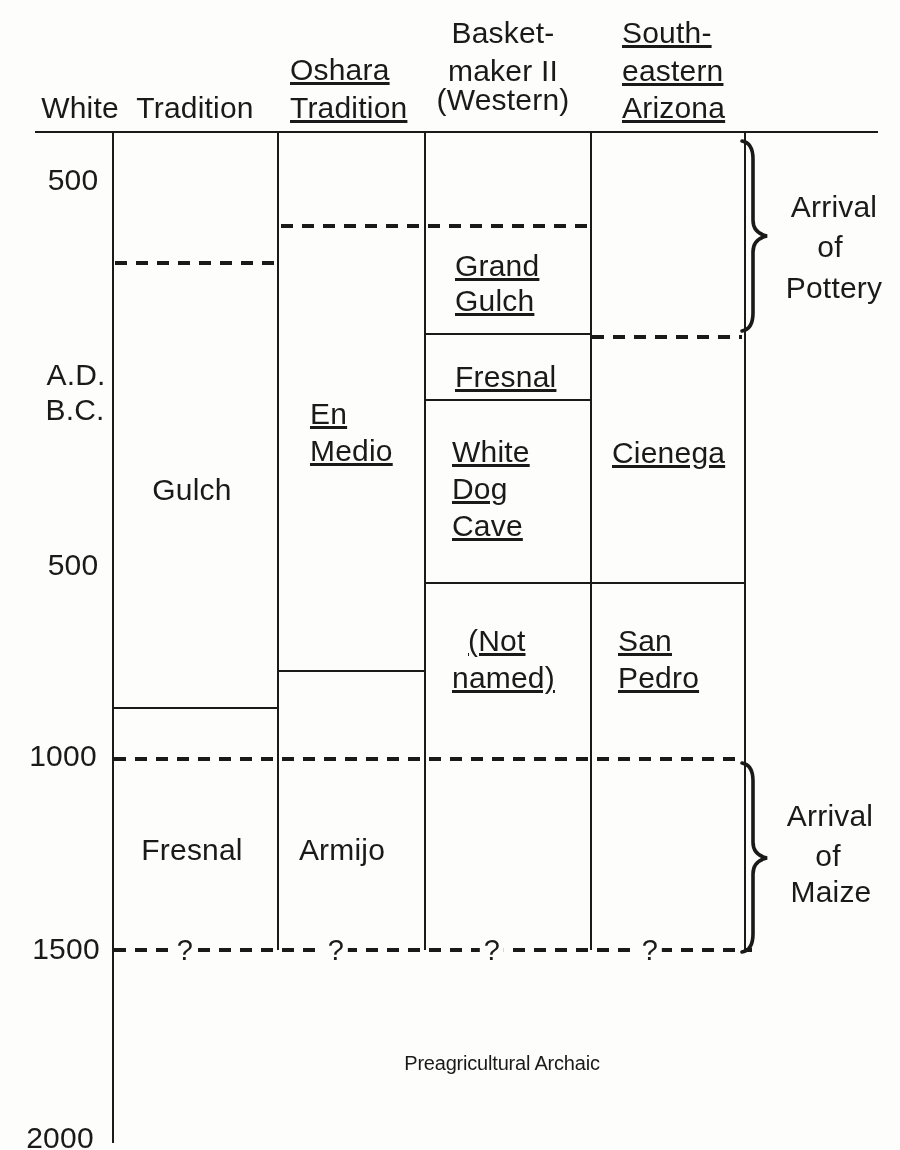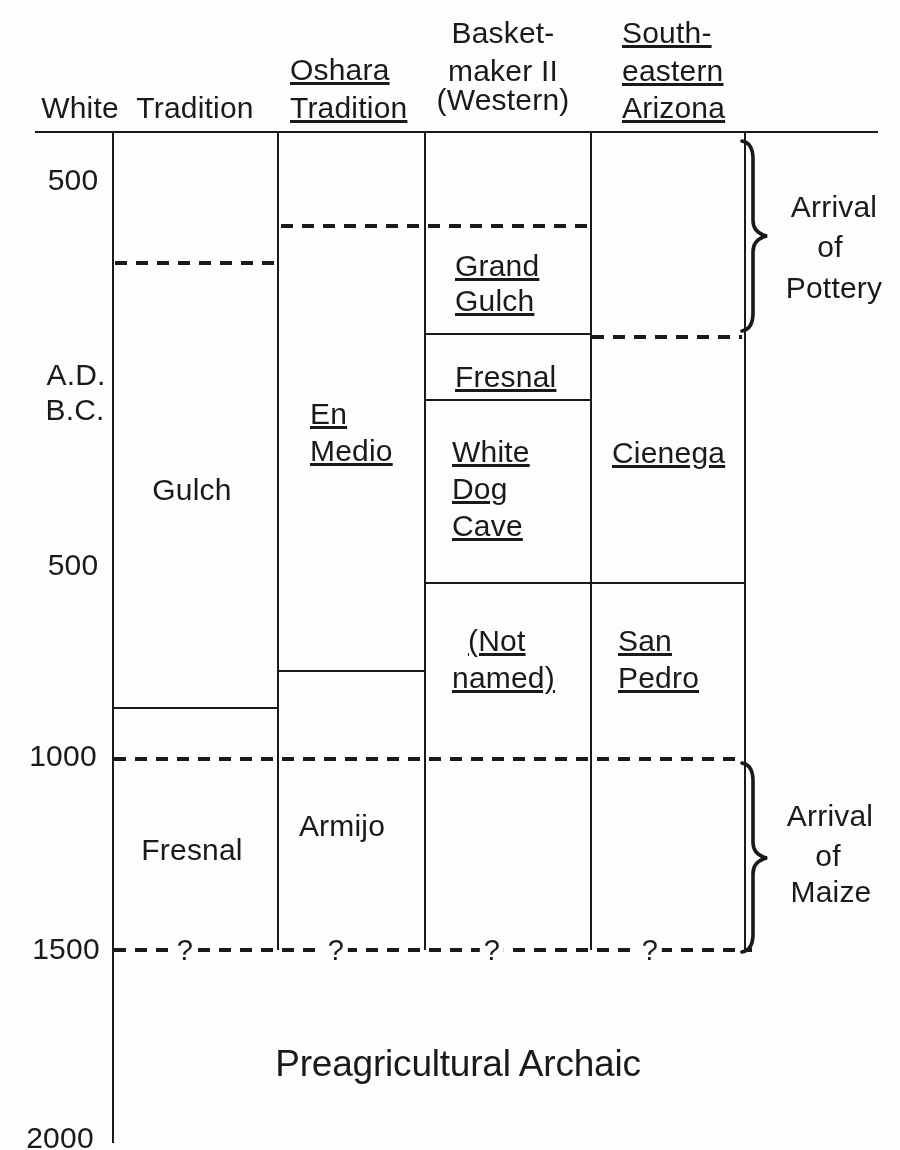--- a/index.html
+++ b/index.html
@@ -1,21 +1,21 @@
 <!DOCTYPE html>
 <html style="--ink: #1a1a1a; --paper: #fdfdfb;"><head>
 <meta charset="utf-8">
 <title>Chronology Chart</title>
 <style>
   html,body{margin:0;padding:0;background:#fdfdfb;}
   .canvas{position:relative;width:900px;height:1150px;background:var(--paper,#fdfdfb);
           font-family:"Liberation Sans","DejaVu Sans",sans-serif;color:var(--ink,#1a1a1a);overflow:hidden;}
   .t{position:absolute;font-size:30px;line-height:1;white-space:nowrap;transform:translate(-50%,-50%);letter-spacing:.2px;}
   .t.tl{transform:translateY(-50%);text-decoration:underline;}
-  .t.small{font-size:37px;letter-spacing:-.2px;}
+  .t.small{font-size:20px;letter-spacing:-.2px;margin-left:44px;}
   .hline{position:absolute;height:2px;background:var(--ink,#1a1a1a);}
   .vline{position:absolute;width:2px;background:var(--ink,#1a1a1a);}
   .dline{position:absolute;height:4px;z-index:1;
          background:repeating-linear-gradient(90deg,var(--ink,#1a1a1a) 0 12px,transparent 12px 21px);}
   .q{background:var(--paper,#fdfdfb);padding:0 4px;z-index:3;font-size:29px;}
   svg.braces{position:absolute;left:0;top:0;z-index:2;}
   svg.braces path{stroke:var(--ink,#1a1a1a);fill:none;stroke-width:3.6;stroke-linecap:round;}
 </style>
 </head>
 <body>
@@ -73,21 +73,21 @@
   <span class="t tl" style="left:455px;top:377px">Fresnal</span>
   <span class="t tl" style="left:452px;top:452px">White</span>
   <span class="t tl" style="left:452px;top:489px">Dog</span>
   <span class="t tl" style="left:452px;top:526px">Cave</span>
   <span class="t tl" style="left:612px;top:453px">Cienega</span>
   <span class="t tl" style="left:468px;top:641px">(Not</span>
   <span class="t tl" style="left:452px;top:678px">named)</span>
   <span class="t tl" style="left:618px;top:641px">San</span>
   <span class="t tl" style="left:618px;top:678px">Pedro</span>
   <span class="t" style="left:192px;top:850px">Fresnal</span>
-  <span class="t" style="left:342px;top:826px">Armijo</span>
+  <span class="t" style="left:342px;top:850px">Armijo</span>
   <span class="t small" style="left:458px;top:1063px">Preagricultural Archaic</span>
 
   <span class="t" style="left:834px;top:207px">Arrival</span>
   <span class="t" style="left:830px;top:247px">of</span>
   <span class="t" style="left:834px;top:288px">Pottery</span>
   <span class="t" style="left:830px;top:816px">Arrival</span>
   <span class="t" style="left:828px;top:856px">of</span>
   <span class="t" style="left:831px;top:892px">Maize</span>
 
   <svg class="braces" width="900" height="1150" viewBox="0 0 900 1150">

